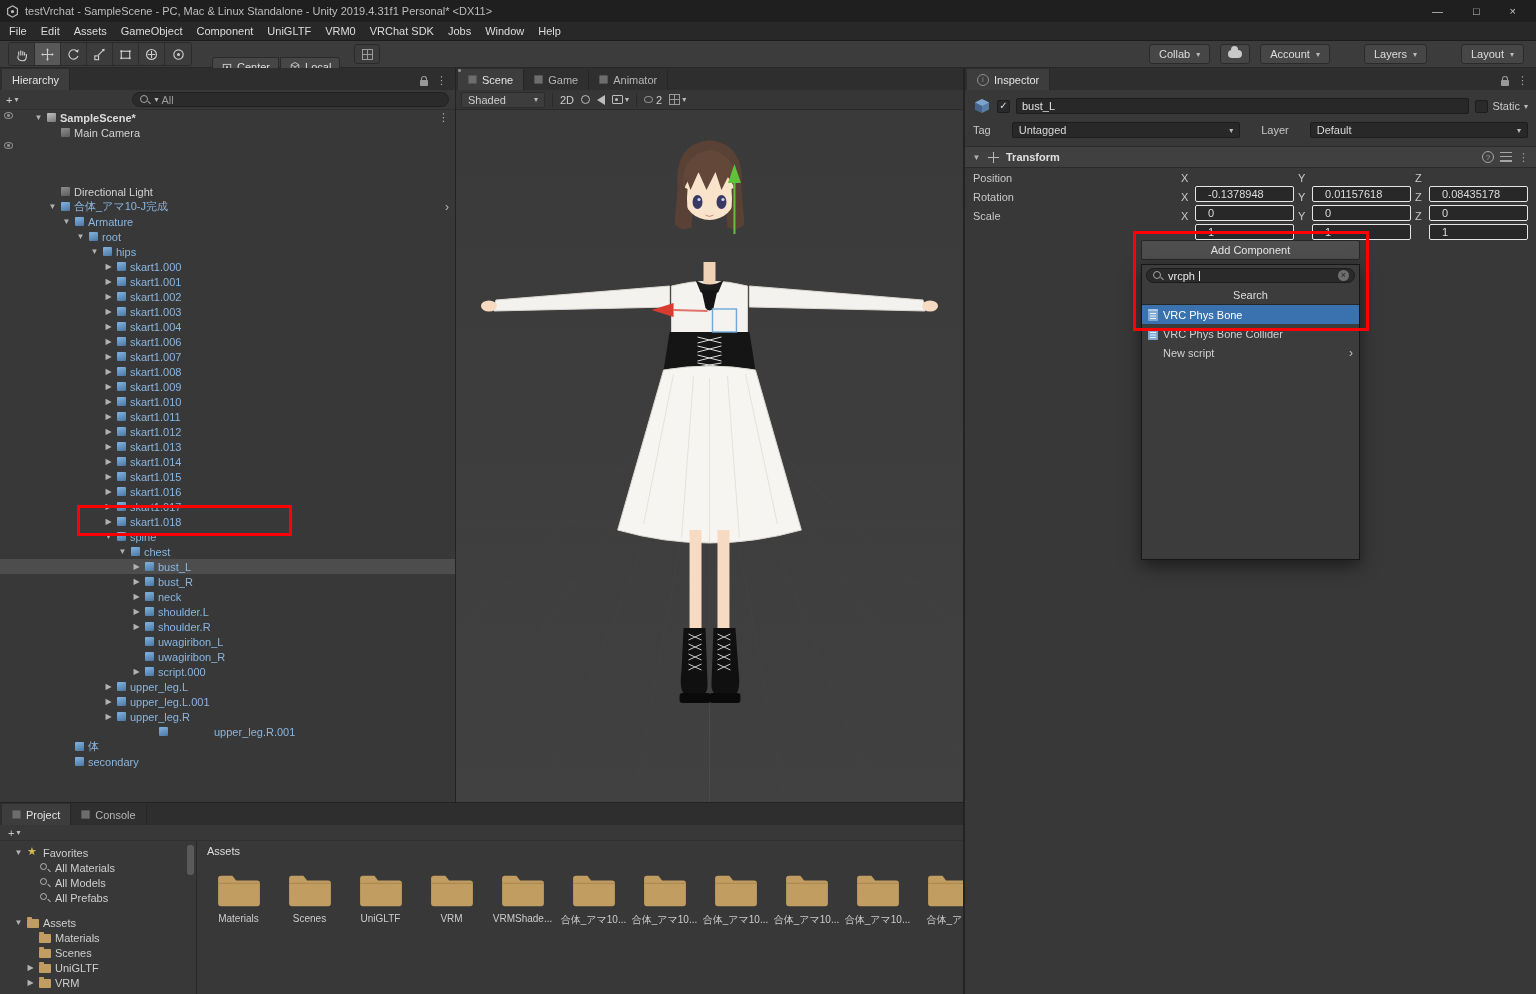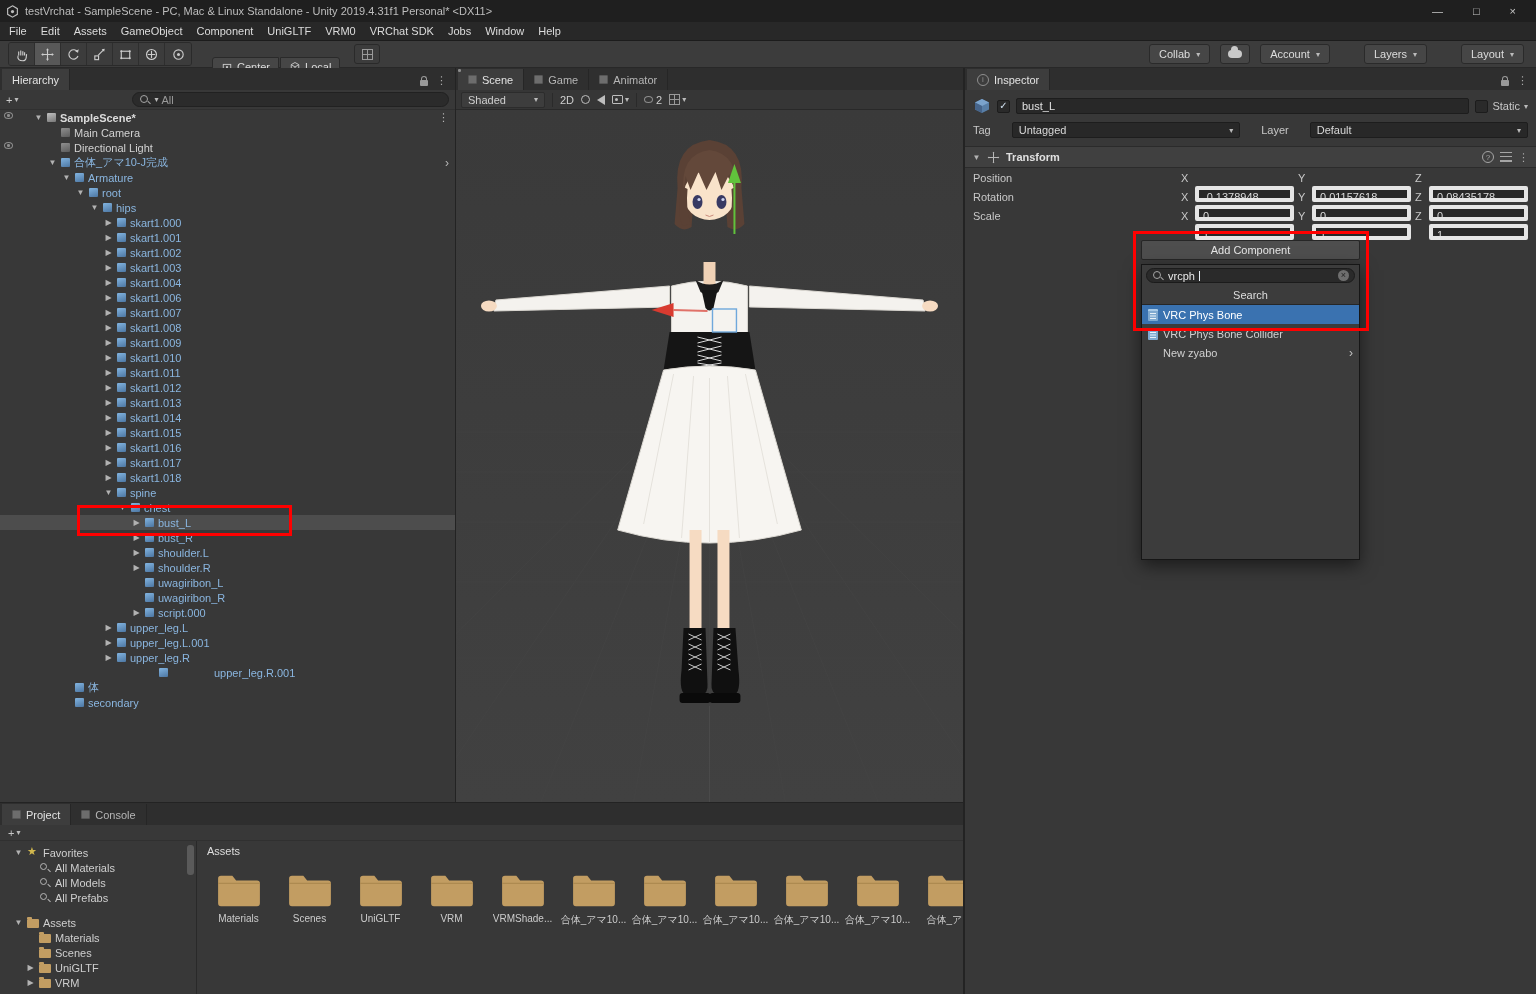--- a/index.html
+++ b/index.html
@@ -105,21 +105,21 @@
   .dd.layer-dd{flex:1;}
   .comp-header{margin-top:8px;height:22px;background:#404040;border-top:1px solid #2b2b2b;border-bottom:1px solid #2b2b2b;display:flex;align-items:center;gap:6px;padding:0 7px;}
   .comp-title{font-weight:bold;color:#e0e0e0;}
   .hdr-spacer{flex:1;}
   .help-ico{width:12px;height:12px;border:1.2px solid #a5a5a5;border-radius:50%;color:#a5a5a5;font-size:8px;display:flex;align-items:center;justify-content:center;}
   .preset-ico{width:12px;height:10px;background:linear-gradient(#a5a5a5 0 1.5px,transparent 1.5px 4px,#a5a5a5 4px 5.5px,transparent 5.5px 8px,#a5a5a5 8px 9.5px);}
   .xform-ico{width:13px;height:13px;stroke:#bbb;fill:none;stroke-width:1.2;}
   .t-row{height:19px;display:flex;align-items:center;gap:4px;padding:0 8px;}
   .t-label{width:204px;flex:0 0 204px;color:#c8c8c8;}
   .axis{width:10px;flex:0 0 10px;color:#c8c8c8;}
-  .num-field{flex:1;height:16px;background:#282828;border:4px solid #e5e5e5;border-radius:2px;padding:0 4px;color:#dcdcdc;line-height:15px;overflow:hidden;white-space:nowrap;margin-top:32px;}
+  .num-field{flex:1;height:16px;background:#282828;border:1px solid #e5e5e5;border-radius:2px;padding:0 12px;color:#dcdcdc;line-height:15px;overflow:hidden;white-space:nowrap;margin-top:32px;}
   .addc-btn{margin:15px auto 4px auto;width:219px;height:20px;background:#4e4e4e;border:1px solid #262626;border-radius:2px;color:#e4e4e4;display:flex;align-items:center;justify-content:center;}
   .ac-popup{width:219px;margin:0 auto;background:#3c3c3c;border:1px solid #161616;box-shadow:0 6px 16px rgba(0,0,0,.5);height:296px;display:flex;flex-direction:column;}
   .ac-search{padding:3px 4px;}
   .ac-field{height:15px;background:#2a2a2a;border:1px solid #1b1b1b;border-radius:8px;display:flex;align-items:center;gap:4px;padding:0 5px;}
   .ac-value{color:#e8e8e8;}
   .ac-caret{width:1px;height:10px;background:#e8eef5;}
   .ac-clear{margin-left:auto;width:11px;height:11px;border-radius:50%;background:#6f6f6f;color:#262626;font-size:9px;line-height:11px;text-align:center;}
   .ac-tab{height:19px;display:flex;align-items:center;justify-content:center;color:#dedede;border-bottom:1px solid #262626;}
   .ac-item{height:19px;display:flex;align-items:center;gap:5px;padding:0 6px;color:#d0d0d0;}
   .ac-item.state-selected{background:#3a72b0;color:#fff;}
@@ -322,21 +322,21 @@
         <span class="row-right open-menu"></span>
       </div>
 
       <div class="h-row" style="padding-left: 48px;">
         <span class="arrow arrow-none"></span>
         <span class="obj-icon kind-normal"></span>
         <span class="h-label kind-normal">Main Camera</span>
 
       </div>
 
-      <div class="h-row" style="padding-left: 48px;">
+      <div class="h-row" style="padding-left: 48px; margin-top: 44px;">
         <span class="arrow arrow-none"></span>
         <span class="obj-icon kind-normal"></span>
         <span class="h-label kind-normal">Directional Light</span>
 
       </div>
 
       <div class="h-row" style="padding-left: 48px;">
         <span class="arrow arrow-expanded"></span>
         <span class="obj-icon kind-prefab"></span>
         <span class="h-label kind-prefab">合体_アマ10-J完成</span>
@@ -511,20 +511,26 @@
 
       </div>
 
       <div class="h-row" style="padding-left: 132px;">
         <span class="arrow arrow-collapsed"></span>
         <span class="obj-icon kind-prefab"></span>
         <span class="h-label kind-prefab">bust_R</span>
 
       </div>
 
+      <div class="h-row" style="padding-left: 132px;">
+        <span class="arrow arrow-collapsed"></span>
+        <span class="obj-icon kind-prefab"></span>
+        <span class="h-label kind-prefab">neck</span>
+
+      </div>
 
       <div class="h-row" style="padding-left: 132px;">
         <span class="arrow arrow-collapsed"></span>
         <span class="obj-icon kind-prefab"></span>
         <span class="h-label kind-prefab">shoulder.L</span>
 
       </div>
 
       <div class="h-row" style="padding-left: 132px;">
         <span class="arrow arrow-collapsed"></span>
@@ -815,21 +821,21 @@
           </div>
 
           <div class="ac-item">
             <span class="icon-box icon-script"></span>
             <span>VRC Phys Bone Collider</span>
 
           </div>
 
           <div class="ac-item">
             <span class="icon-box icon-none"></span>
-            <span>New zyabo</span>
+            <span>New script</span>
             <span class="ac-chevron">›</span>
           </div>
         </div>
       <div class="ac-filler"></div>
     </div>
   </div>
 </div>
 
 <div class="project">
   <div class="panel-tabs">

